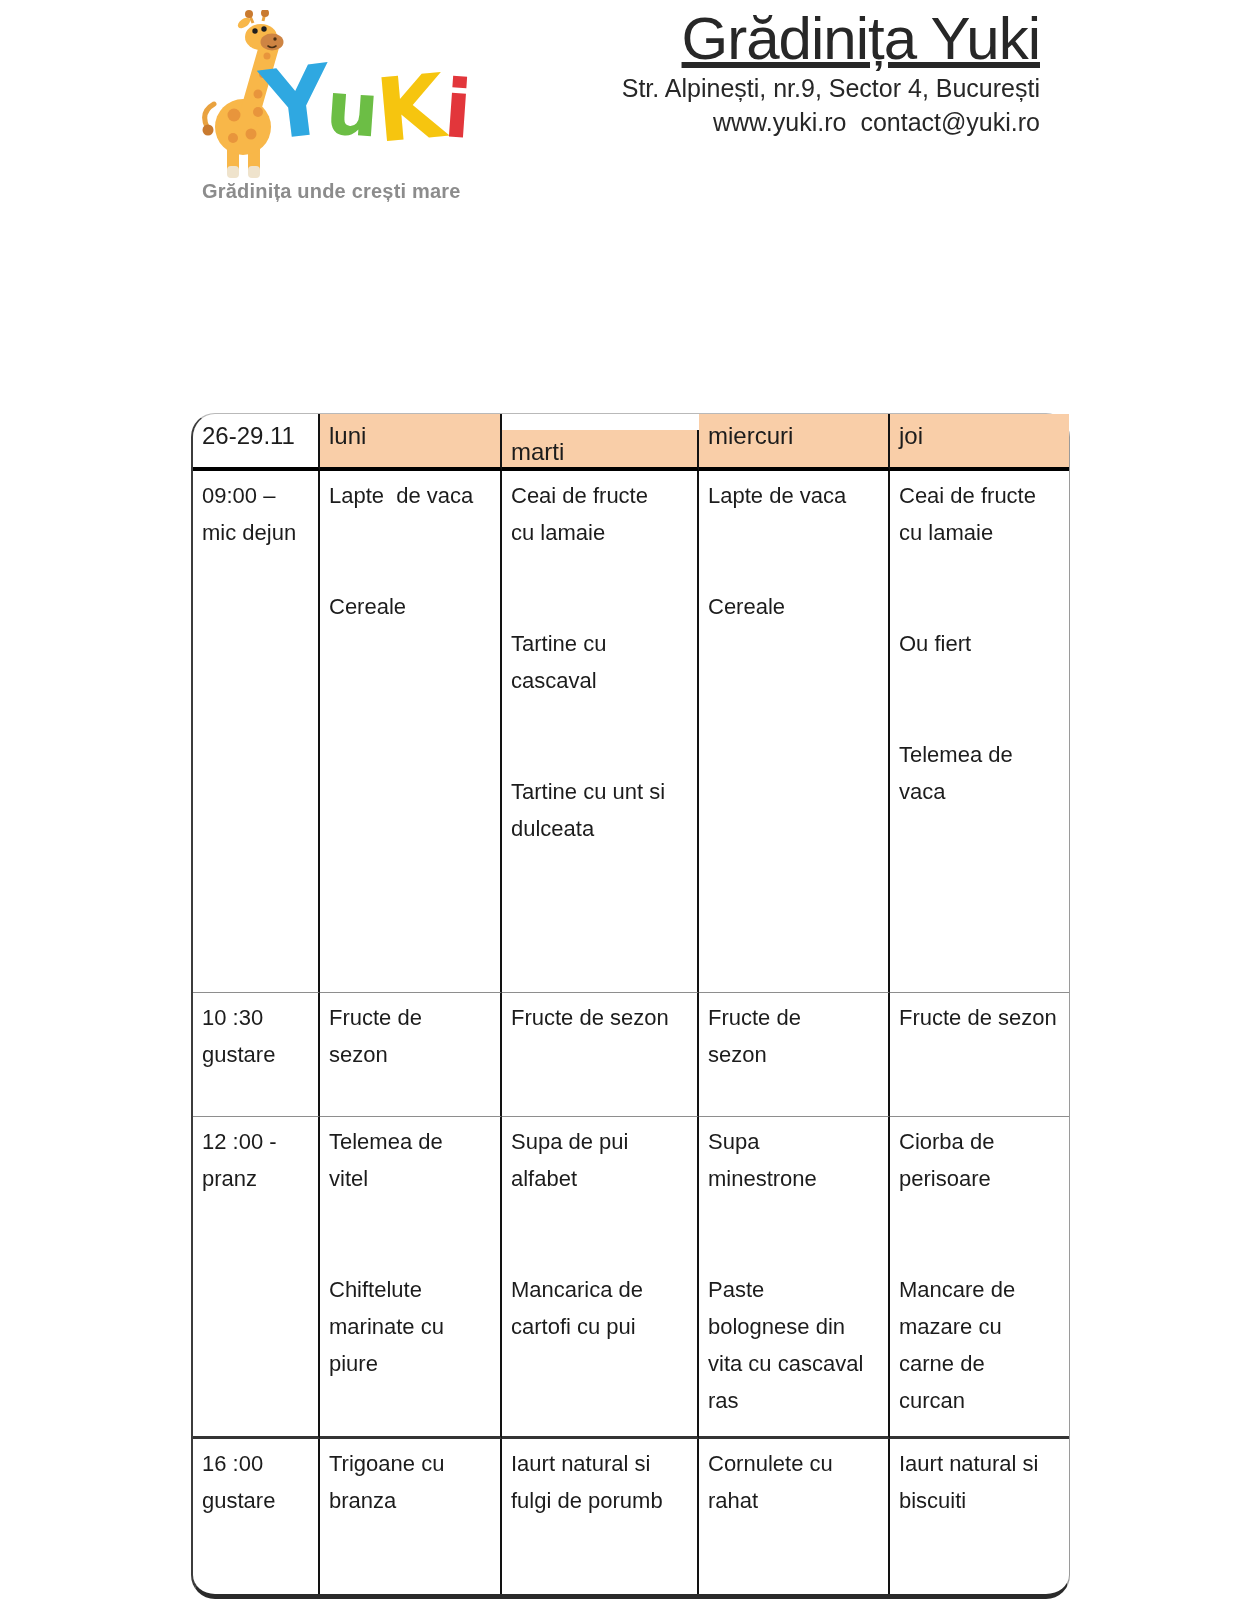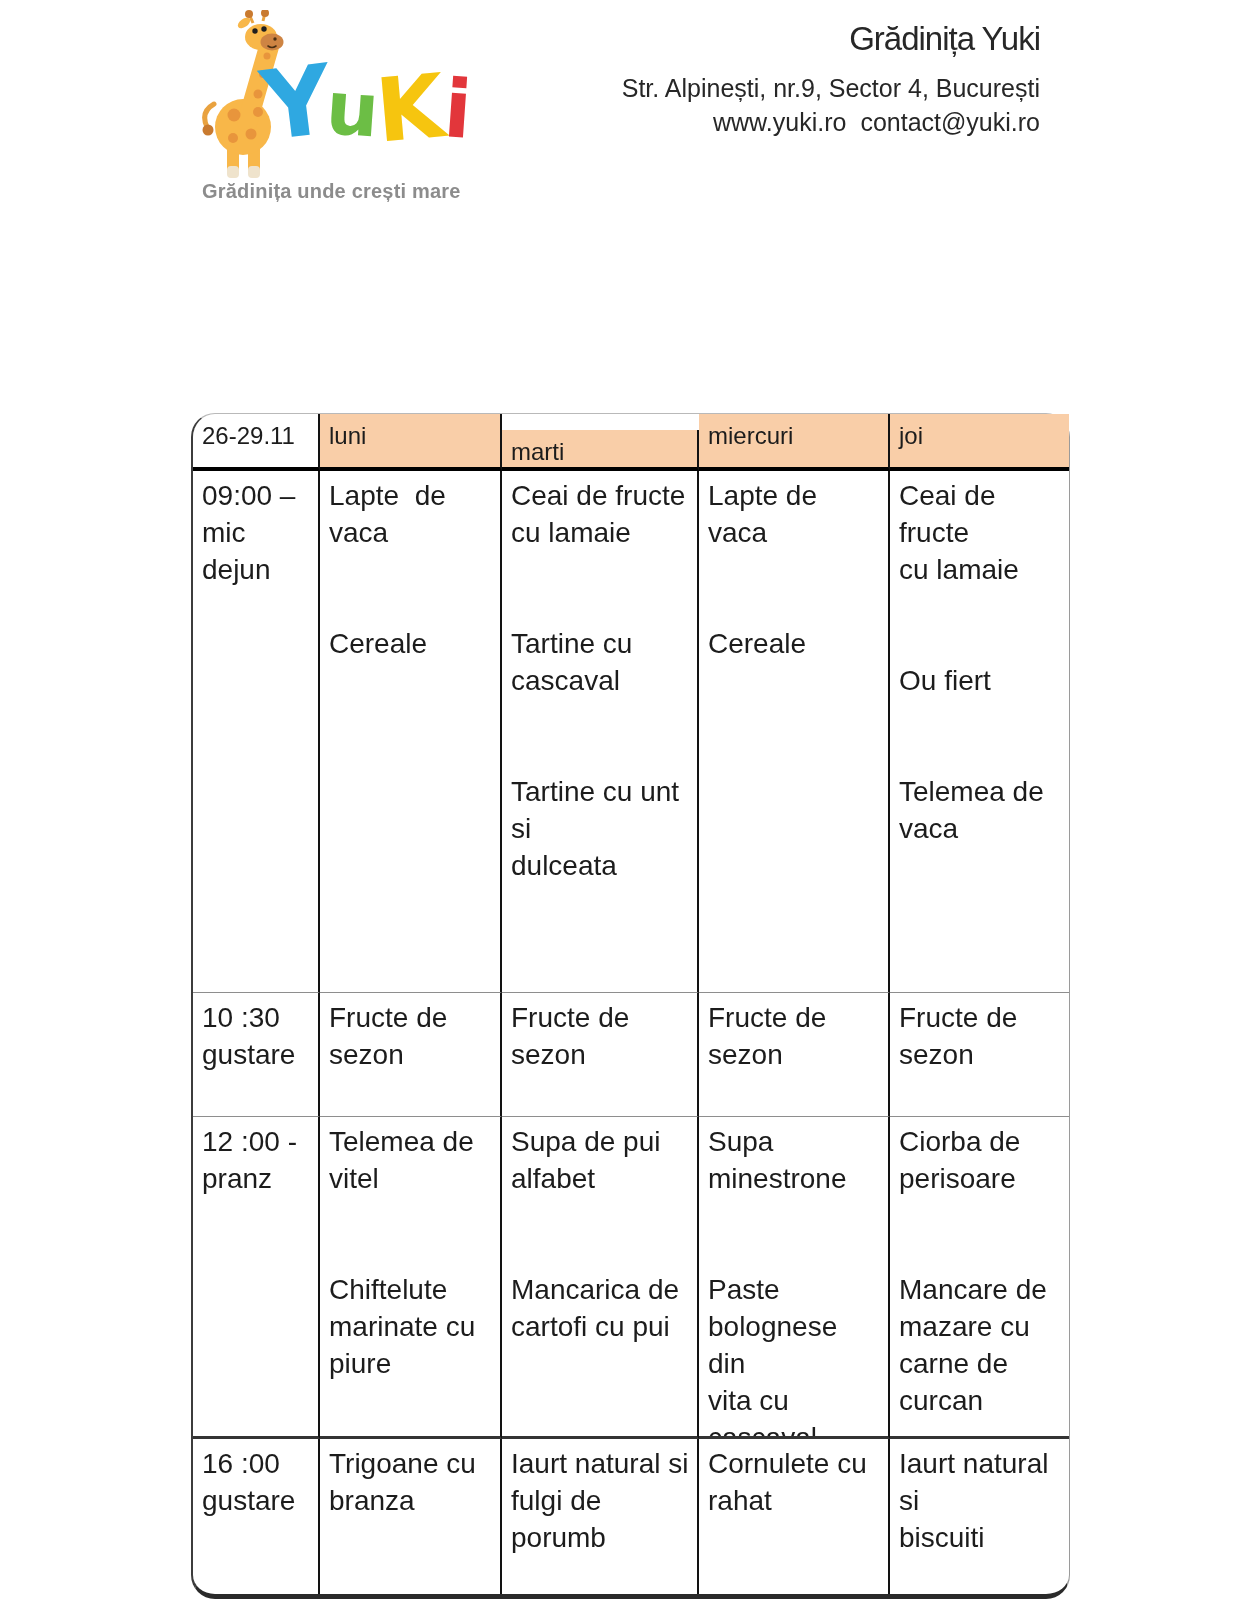--- a/index.html
+++ b/index.html
@@ -20,21 +20,21 @@
   .l1 { font-size:74px; margin-left:-6px; transform:rotate(4deg) translateY(-4px); }
   .l2 { font-size:88px; margin-left:-2px; transform:rotate(-5deg) translateY(2px); }
   .l3 { font-size:80px; margin-left:0px; transform:rotate(4deg); }
   .tagline {
     position:absolute; left:2px; top:172px; font-size:20px; font-weight:bold;
     white-space:nowrap; letter-spacing:0.2px;
   }
 
   
   .contact-block { position:absolute; top:14px; right:220px; text-align:right; color:#272727; }
-  .contact-title { font-size:33px; line-height:50px; letter-spacing:-1px; white-space:nowrap; }
+  .contact-title { font-size:60px; line-height:50px; letter-spacing:-1px; white-space:nowrap;text-decoration:underline; }
   .contact-line  { font-size:25px; line-height:34px; white-space:nowrap; }
   .contact-line.address { margin-top:7px; }
   .contact-line.phone   { margin-top:8px; }
   .email-part { margin-left:14px; }
 
   
   .menu-table {
     position:absolute; left:191px; top:413px; width:876px;
     display:grid; box-sizing:content-box;
     grid-template-columns:127px 182px 197px 191px 179px;
@@ -44,21 +44,21 @@
     border-right:1px solid #9a9a9a;
     border-bottom:5px solid #2a2a2a;
     border-radius:24px;
   }
   .cell {
     box-sizing:border-box; overflow:hidden;
     border-right:2px solid #121212;
     padding:6px 6px 0 9px;
   }
   .cell.last-col { border-right:none; }
-  .cell p { margin:0; font-size:28px; line-height:37px; white-space:pre-wrap; color:#1c1c1c; }
+  .cell p { margin:0; font-size:22px; line-height:37px; white-space:pre-wrap; color:#1c1c1c; }
   .cell p + p { margin-top:74px; }
   .hdr { border-bottom:4px solid #000; padding-top:3px; }
   .hdr p { font-size:24px; }
   .r1, .r2 { border-bottom:1px solid #8e8e8e; }
   .r3 { border-bottom:3px solid #343434; }
   .r4 { border-bottom:none; }
 </style>
 </head>
 <body>
 

